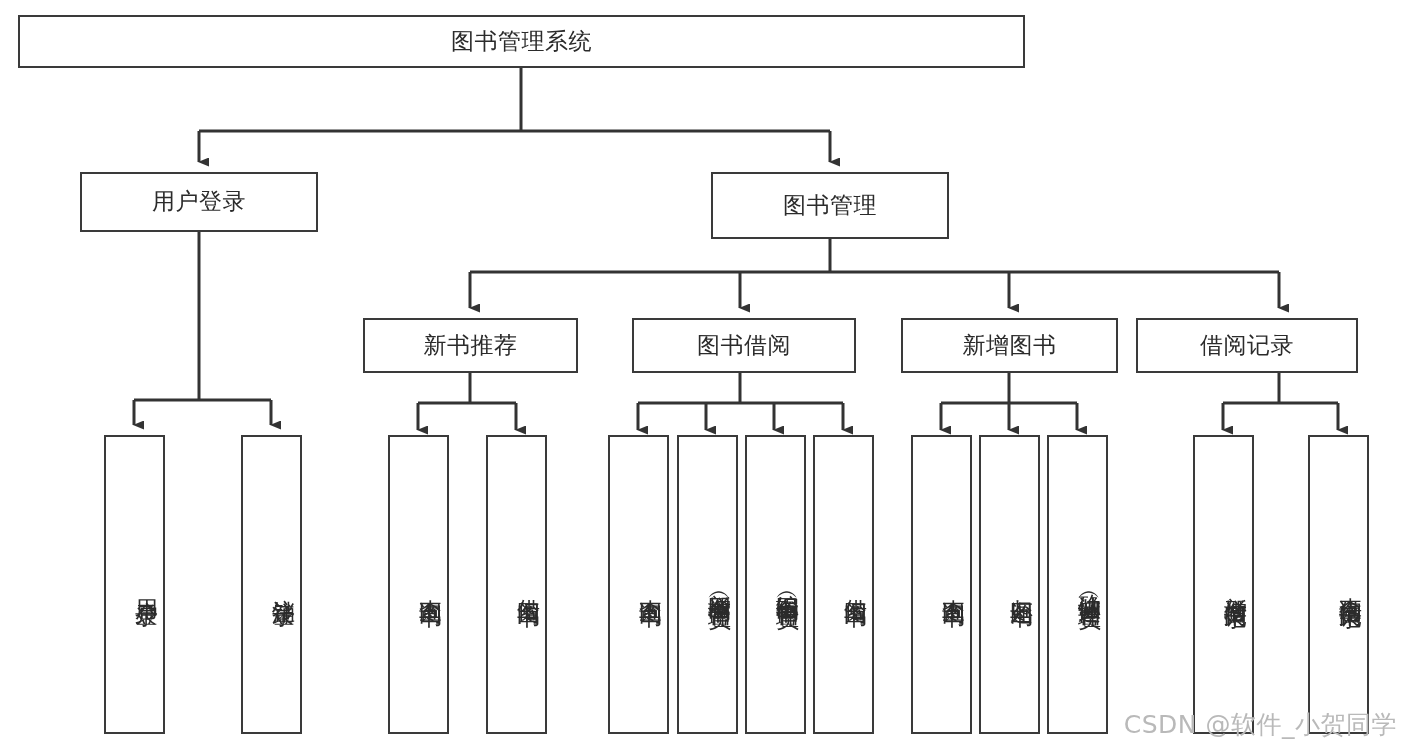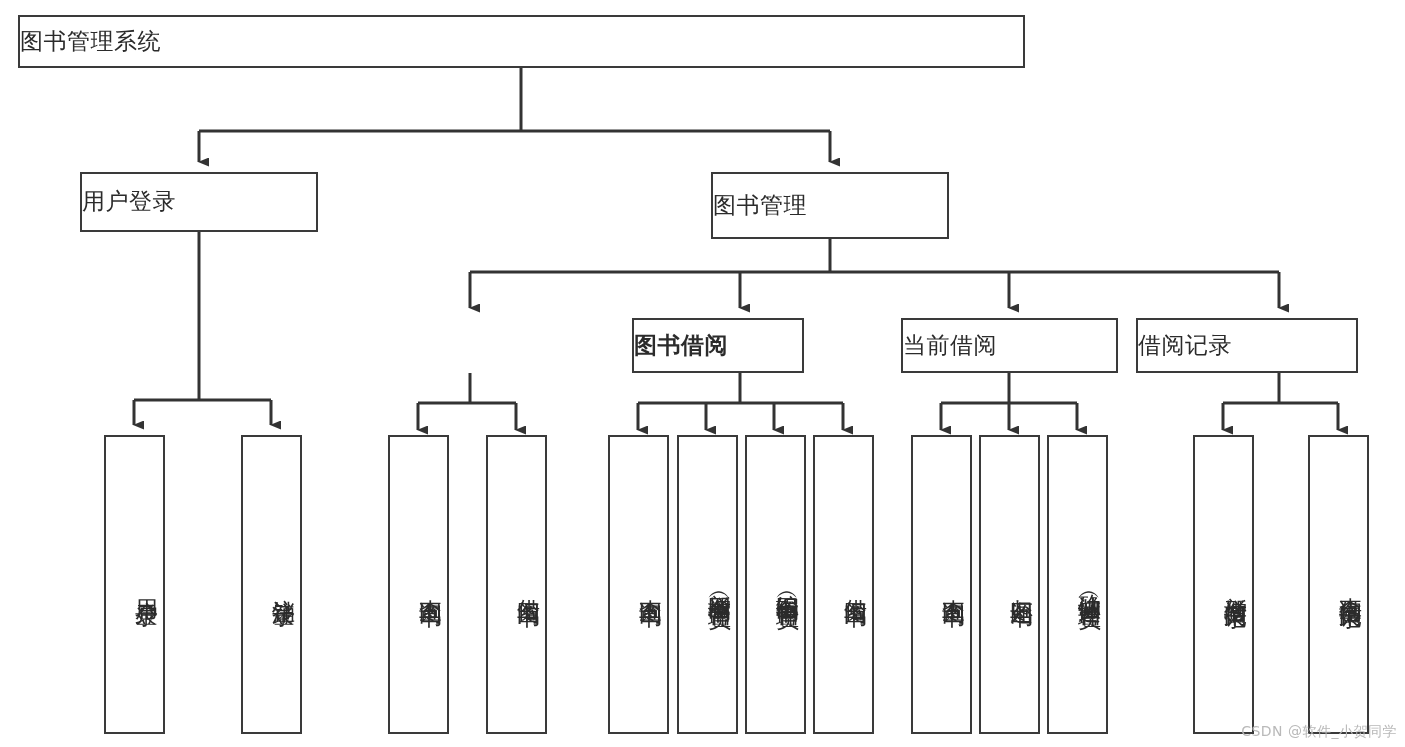--- a/index.html
+++ b/index.html
@@ -25,21 +25,21 @@
     width: 1405px;
     height: 747px;
   }
   .node {
     position: absolute;
     box-sizing: border-box;
     background: #ffffff;
     border: 2.5px solid #3a3a3a;
     display: flex;
     align-items: center;
-    justify-content: flex-start;
+    justify-content: center;
     color: #2b2b2b;
   }
   .node-h {
     font-size: 23px;
     letter-spacing: 0.5px;
     line-height: 1.1;
     white-space: nowrap;
   }
   .node-v {
     writing-mode: vertical-rl;
@@ -58,21 +58,21 @@
     white-space: normal;
     max-height: 100%;
   }
   #root-node {
     border-width: 2.5px;
   }
   #watermark {
     position: absolute;
     right: 8px;
     bottom: 6px;
-    font-size: 14px;
+    font-size: 25px;
     color: #b9b9b9;
     white-space: nowrap;
     letter-spacing: 0.5px;
     font-family: "DejaVu Sans", "Liberation Sans", sans-serif;
     margin-left: 44px;
   }
 </style>
 </head>
 <body>
 
@@ -132,25 +132,28 @@
     <span>图书管理系统</span>
   </div>
 
   <div class="node node-h" style="left:80px; top:172px; width:238px; height:60px;">
     <span>用户登录</span>
   </div>
   <div class="node node-h" style="left:711px; top:172px; width:238px; height:67px;">
     <span>图书管理</span>
   </div>
 
-  <div class="node node-h" style="left:632px; top:318px; width:172px; height:55px;font-weight:bold;">
+  <div class="node node-h" style="left:363px; top:318px; width:215px; height:55px;">
+    <span>新书推荐</span>
+  </div>
+  <div class="node node-h" style="left:632px; top:318px; width:224px; height:55px;">
     <span>图书借阅</span>
   </div>
   <div class="node node-h" style="left:901px; top:318px; width:217px; height:55px;">
-    <span>当前借阅</span>
+    <span>新增图书</span>
   </div>
   <div class="node node-h" style="left:1136px; top:318px; width:222px; height:55px;">
     <span>借阅记录</span>
   </div>
 
   <div class="node node-v" style="left:104px; top:435px; width:61px; height:299px;">
     <span class="vtext">用户登录</span>
   </div>
   <div class="node node-v" style="left:241px; top:435px; width:61px; height:299px;">
     <span class="vtext">注销登录</span>

